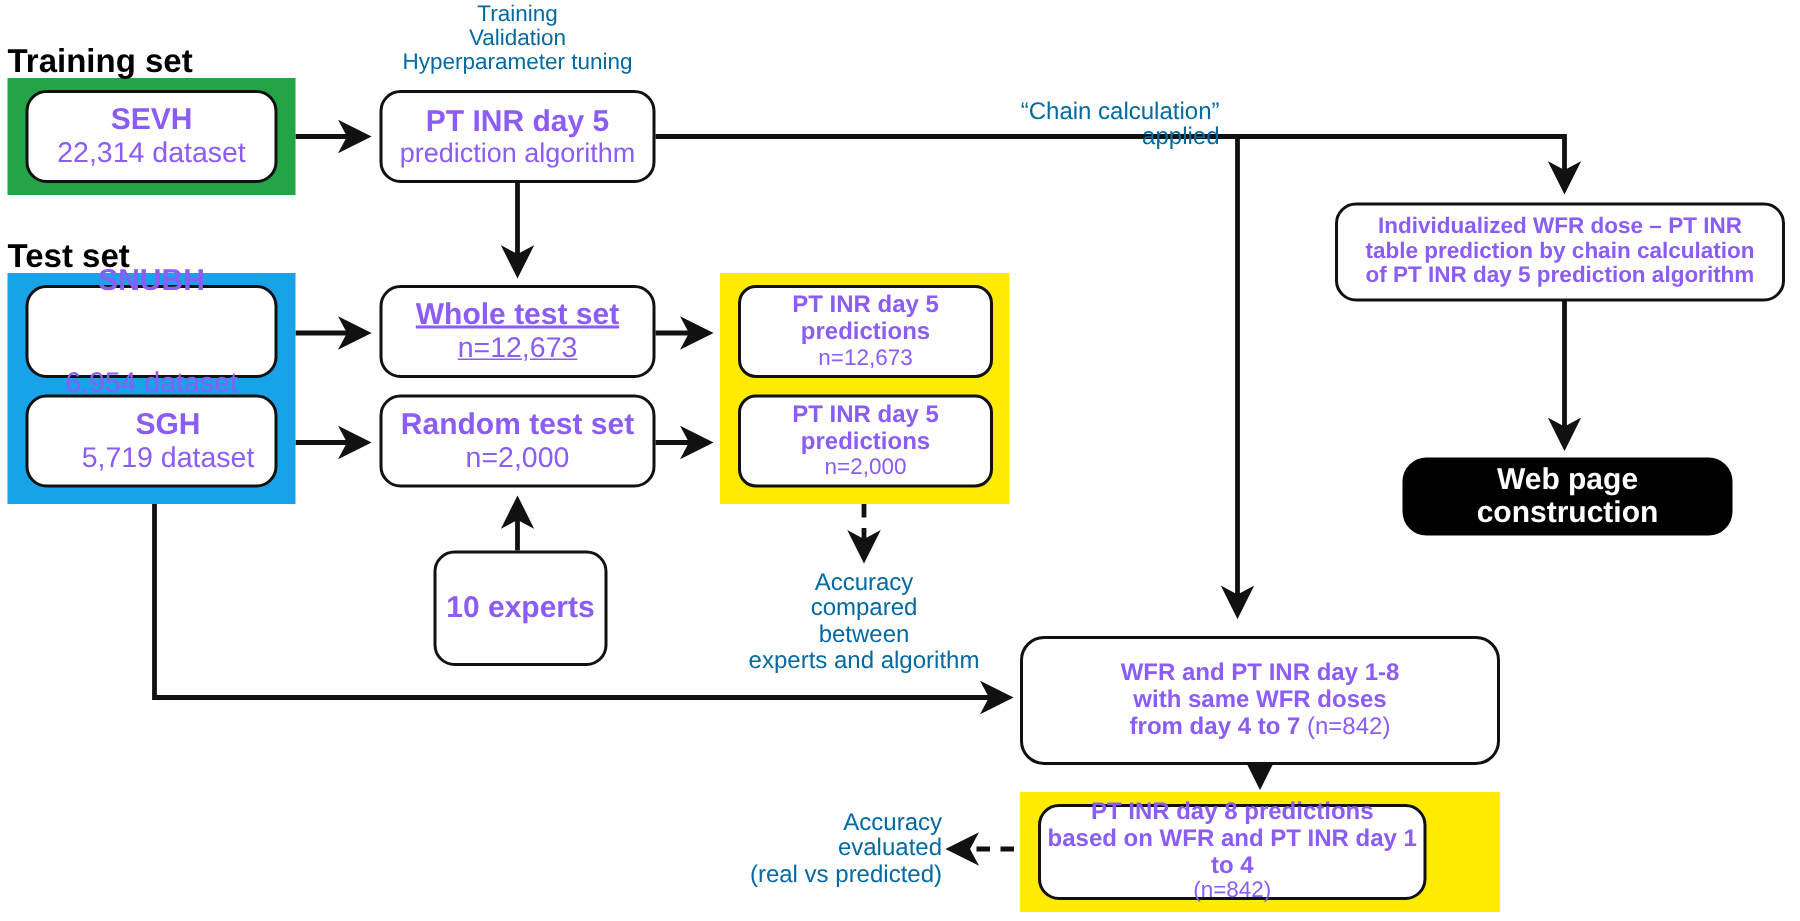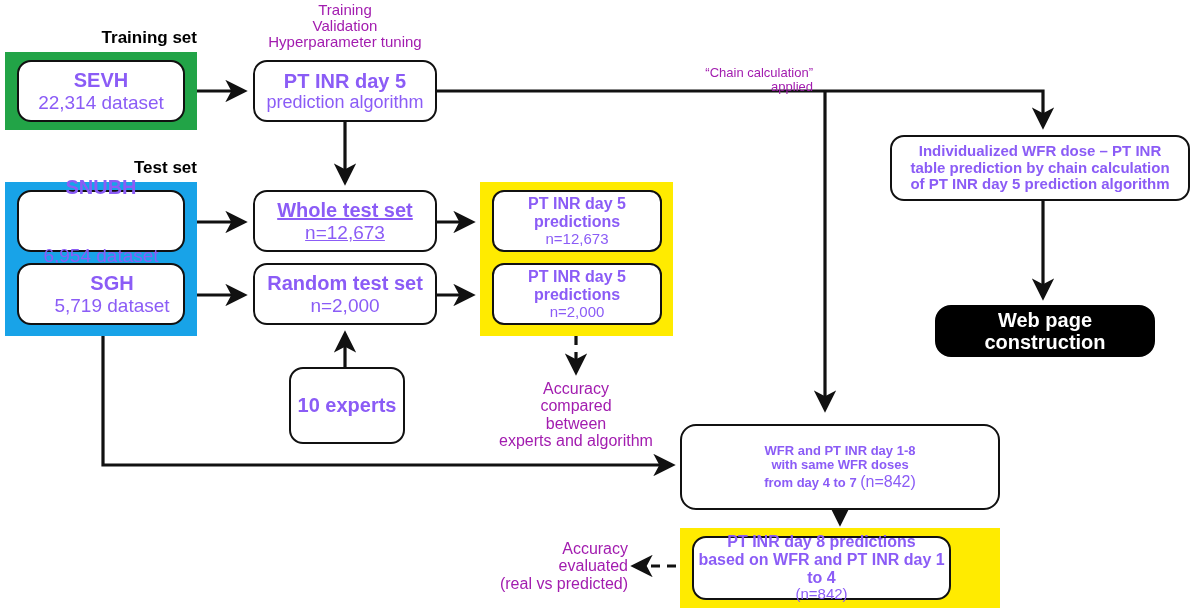--- a/index.html
+++ b/index.html
@@ -29,23 +29,23 @@
     position: absolute;
     box-sizing: border-box;
   }
   .frame.green { background: #22a447; }
   .frame.blue  { background: #18a3e8; }
   .frame.yellow{ background: #ffeb00; }
 
   .grouplabel {
     position: absolute;
     font-weight: bold;
-    font-size: 17px;
+    font-size: 22px;
     color: #000;
-    text-align: right;
+    text-align: left;
     white-space: nowrap;
   }
 
   .node {
     position: absolute;
     box-sizing: border-box;
     background: #ffffff;
     border: 2.5px solid #111;
     border-radius: 14px;
     display: flex;
@@ -61,27 +61,27 @@
     border-color: #000000;
     color: #ffffff;
     border-radius: 16px;
   }
   .l-bold   { font-weight: bold; }
   .l-normal { font-weight: normal; }
 
   .f20 { font-size: 20px; }
   .f19 { font-size: 19px; }
   .f18 { font-size: 18px; }
-  .f17 { font-size: 13px; }
+  .f17 { font-size: 16px; }
   .f16 { font-size: 16px; }
   .f15 { font-size: 15px; }
 
   .freetext {
     position: absolute;
-    color: #a21caf;
+    color: #0369a1;
     white-space: pre-line;
     line-height: 1.08;
   }
   .ta-c { text-align: center; }
   .ta-r { text-align: right; }
 </style>
 </head>
 <body>
 
 <div id="canvas">

